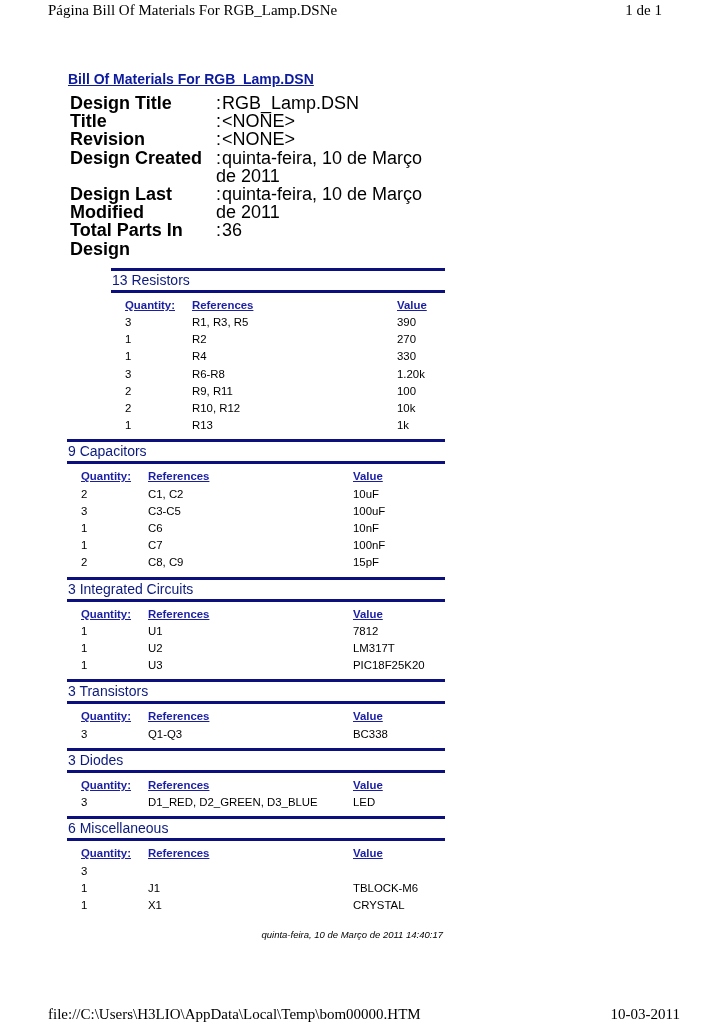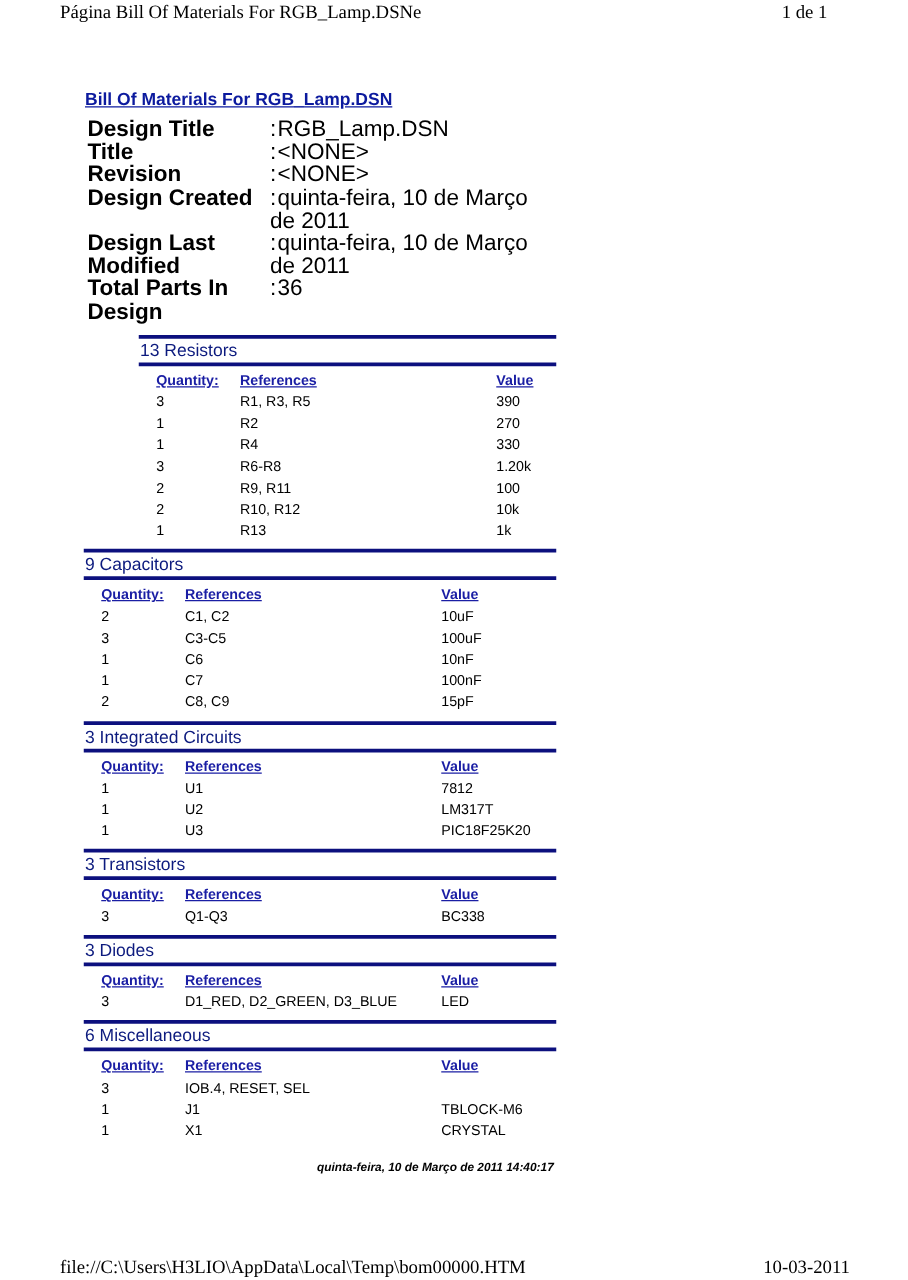--- a/index.html
+++ b/index.html
@@ -13,21 +13,21 @@
   .meta { display: grid; grid-template-columns: 146px 1fr; font-size: 18px; line-height: 18.2px; margin-left: 3px; }
   .meta .k { font-weight: bold; color: #000; }
   .meta .v { color: #000; }
   .meta .v::before { content: ":"; margin-right: 1px; }
   .section { margin-top: 0; }
   .sec-bar { height: 3px; background: #0c107e; }
   .sec-title { color: #0c1a7e; font-size: 14px; line-height: 19px; padding-left: 1px; }
   .rows { padding-top: 4px; padding-bottom: 5px; }
   .row { display: grid; grid-template-columns: 67px 205px 1fr; font-size: 11.4px; line-height: 17.2px; padding-left: 14px; }
   .row.head span { color: #1a1ea4; text-decoration: underline; font-weight: bold; }
-  .footer-stamp { font-size: 9.5px; font-style: italic; text-align: right; margin-top: 10px; padding-right: 2px; color: #000; font-weight: bold; }
+  .footer-stamp { font-size: 9.5px; font-style: italic; text-align: right; margin-top: 10px; padding-right: 2px; color: #000; }
   #first-section { margin-top: 10px; margin-left: 44px; }
 </style>
 </head>
 <body>
 
 <div class="print-header">
   <span>Página Bill Of Materials For RGB_Lamp.DSNe</span>
   <span>1 de 1</span>
 </div>
 
@@ -199,21 +199,20 @@
         <div class="sec-title">6 Miscellaneous</div>
         <div class="sec-bar"></div>
         <div class="rows">
           <div class="row head">
             <span>Quantity:</span>
             <span>References</span>
             <span>Value</span>
           </div>
           <div class="row">
             <span>3</span>
-            <span>IOB.4, RESET, SEL</span>
             <span></span>
           </div>
           <div class="row">
             <span>1</span>
             <span>J1</span>
             <span>TBLOCK-M6</span>
           </div>
           <div class="row">
             <span>1</span>
             <span>X1</span>

